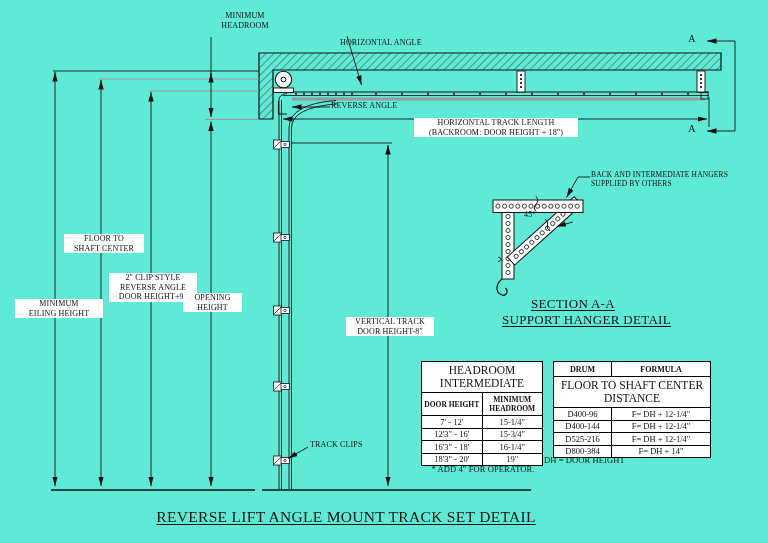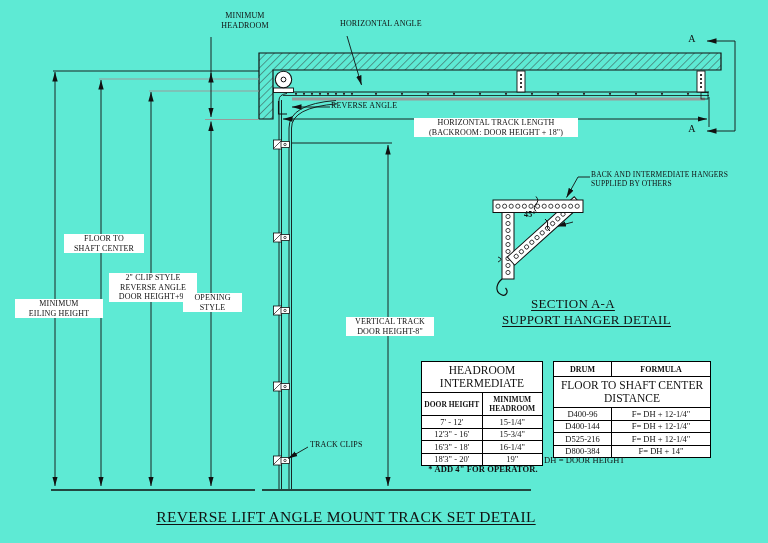--- a/index.html
+++ b/index.html
@@ -18,21 +18,21 @@
   .page-title{font-size:15.5px;line-height:18px;letter-spacing:.3px;}
   table.dtable{position:absolute;border-collapse:collapse;background:#fff;
        border:1.5px solid #000;table-layout:fixed;}
   table.dtable td,table.dtable th{border:1px solid #000;font-family:"Liberation Serif",serif;
        color:#111;text-align:center;vertical-align:middle;padding:0 1px;}
   .t-title{font-size:11.5px;line-height:13px;font-weight:normal;height:30px;}
   .t-colhead{font-size:7.5px;line-height:9px;font-weight:bold;height:22px;}
   .t-colhead2{font-size:8px;font-weight:bold;height:14px;}
   .t-cell{font-size:8.5px;height:11.5px;}
   .footnote{position:absolute;font-size:8.5px;letter-spacing:.1px;}
-  .b{font-weight:bold;text-align:center;}
+  .b{font-weight:normal;text-align:center;}
 </style>
 </head>
 <body>
 
 <div id="stage">
 
   <svg width="768" height="543" viewBox="0 0 768 543">
     <defs>
       <marker id="arw" viewBox="0 0 10 8" refX="9.5" refY="4" markerWidth="10" markerHeight="8" orient="auto-start-reverse" markerUnits="userSpaceOnUse">
         <path d="M0,1.3 L9.5,4 L0,6.7 Z" fill="#111"></path>
@@ -239,21 +239,21 @@
         </g>
         <path d="M536,196.5 q3.5,4 0,7.5 q-3.5,3.5 0,7.5" fill="none" stroke="#111" stroke-width="1"></path>
         <path d="M545,219 q4,2.5 2.5,6 q-1.5,3.5 2.5,6" fill="none" stroke="#111" stroke-width="1"></path>
       </g>
     </g>
   </svg>
 
   <div class="lbl center" style="left:213px;top:11px;width:64px;">MINIMUM
 HEADROOM</div>
 
-  <div class="lbl nowrap" style="left:340px;top:19px;">HORIZONTAL ANGLE</div>
+  <div class="lbl nowrap" style="left:340px;top:38px;">HORIZONTAL ANGLE</div>
 
   <div class="lbl nowrap" style="left:331px;top:101px;">REVERSE ANGLE</div>
 
   <div class="lbl center bg" style="left:414px;top:107px;width:160px;margin-top:11px;">HORIZONTAL TRACK LENGTH
 (BACKROOM: DOOR HEIGHT + 18")</div>
 
   <div class="lbl marker-a" style="left:686px;top:34px;">A</div>
   <div class="lbl marker-a" style="left:686px;top:124px;">A</div>
 
   <div class="lbl small" style="left:591px;top:170px;width:155px;">BACK AND INTERMEDIATE HANGERS
@@ -268,21 +268,21 @@
 EILING HEIGHT</div>
 
   <div class="lbl center bg" style="left:64px;top:234px;width:76px;">FLOOR TO
 SHAFT CENTER</div>
 
   <div class="lbl center bg" style="left:109px;top:273px;width:84px;">2" CLIP STYLE
 REVERSE ANGLE
 DOOR HEIGHT+9"</div>
 
   <div class="lbl center bg" style="left:183px;top:293px;width:55px;">OPENING
-STYLE</div>
+HEIGHT</div>
 
   <div class="lbl center bg" style="left:346px;top:317px;width:84px;">VERTICAL TRACK
 DOOR HEIGHT-8"</div>
 
   <div class="lbl nowrap" style="left:310px;top:440px;">TRACK CLIPS</div>
 
   <table class="dtable" style="left:421px;top:361px;width:122px;">
     <tbody>
         <tr>
           <th colspan="2" class="t-title">HEADROOM INTERMEDIATE</th>

